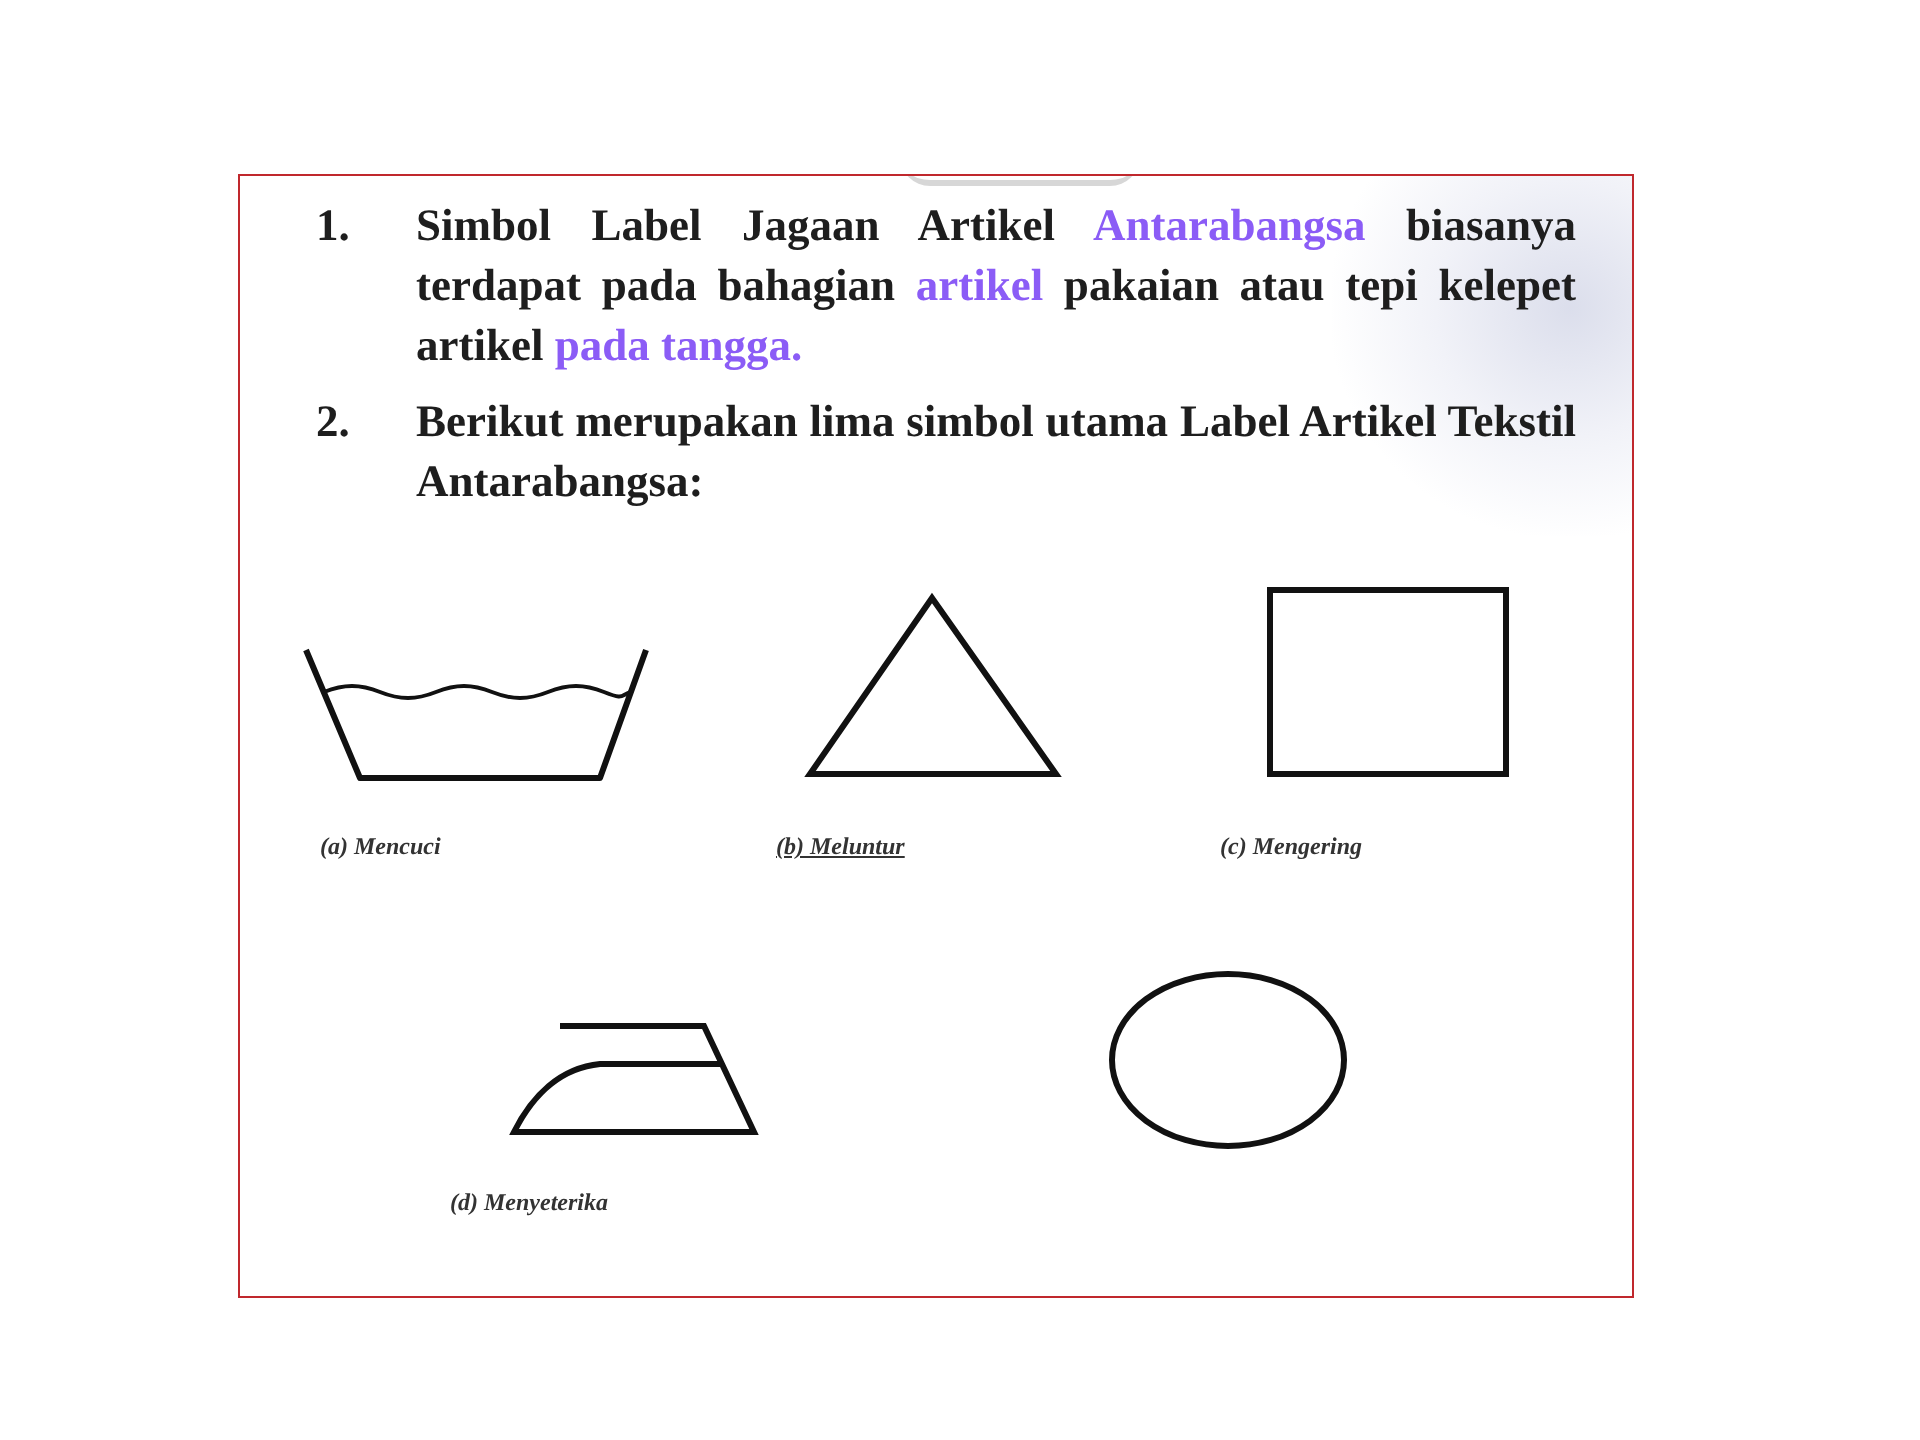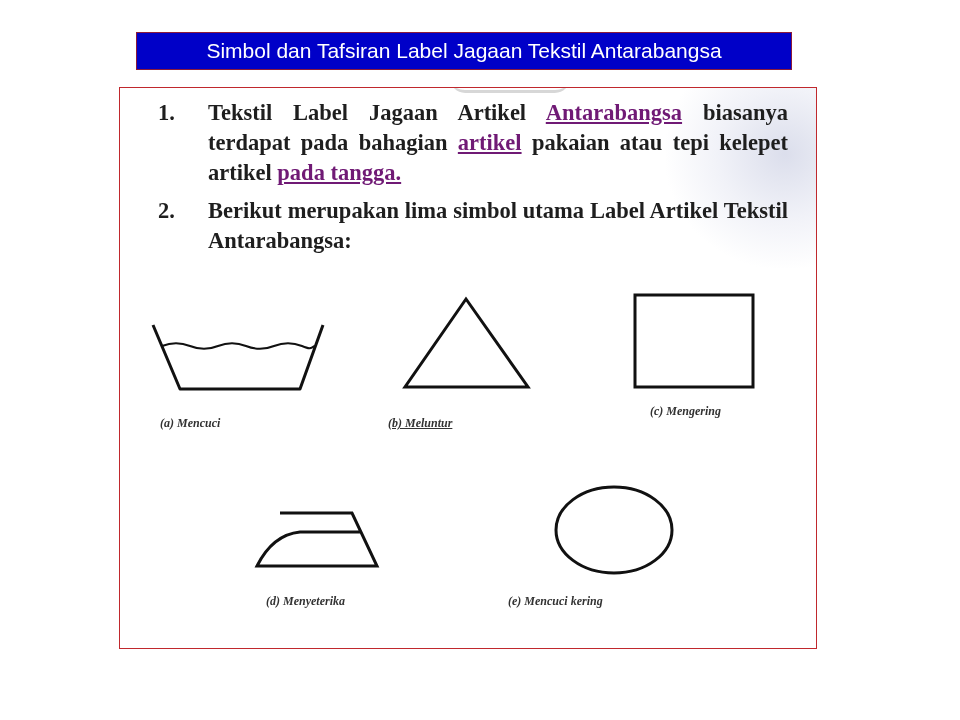--- a/index.html
+++ b/index.html
@@ -81,50 +81,47 @@
       position: absolute;
       left: 0;
       top: 0;
       font-weight: bold;
     }
     .item .txt {
       display: block;
       text-align: justify;
       font-weight: 600;
     }
-    .faded { color: #701a75; text-decoration: underline; }
+    .faded { color: #8b5cf6; }
     .symbols { position: absolute; left: 0; top: 0; width: 698px; height: 562px; }
     .sym { position: absolute; }
     .caption {
       position: absolute;
       font-family: "Liberation Serif", serif;
       font-style: italic;
       font-weight: bold;
       font-size: 12px;
       color: #333333;
       white-space: nowrap;
     }
   </style>
 </head>
 <body>
 
 <div class="slide">
 
-  <div class="title-box">
-    <span>Simbol dan Tafsiran Label Jagaan Tekstil Antarabangsa</span>
-  </div>
 
   <div class="content-frame">
     <div class="watermark"></div>
     <div class="topfrag"></div>
 
     <div class="list">
       <div class="item">
         <span class="num">1.</span>
-        <span class="txt"><span>Tekstil Label Jagaan Artikel </span><span class="faded">Antarabangsa</span><span> biasanya terdapat pada bahagian </span><span class="faded">artikel</span><span> pakaian atau tepi kelepet artikel </span><span class="faded">pada tangga.</span></span>
+        <span class="txt"><span>Simbol Label Jagaan Artikel </span><span class="faded">Antarabangsa</span><span> biasanya terdapat pada bahagian </span><span class="faded">artikel</span><span> pakaian atau tepi kelepet artikel </span><span class="faded">pada tangga.</span></span>
       </div>
       <div class="item">
         <span class="num">2.</span>
         <span class="txt">Berikut merupakan lima simbol utama Label Artikel Tekstil Antarabangsa:</span>
       </div>
     </div>
 
     <div class="symbols">
 
       <svg class="sym" style="left:30px; top:232px;" width="180" height="75" viewBox="0 0 180 75">
@@ -134,26 +131,25 @@
       <span class="caption" style="left:40px; top:328px;">(a) Mencuci</span>
 
       <svg class="sym" style="left:281px; top:207px;" width="132" height="96" viewBox="0 0 132 96">
         <polygon points="65,4 127,92 4,92" fill="none" stroke="#111" stroke-width="3" stroke-linejoin="miter"></polygon>
       </svg>
       <span class="caption" style="left:268px; top:328px;text-decoration:underline;">(b) Meluntur</span>
 
       <svg class="sym" style="left:512px; top:204px;" width="126" height="98" viewBox="0 0 126 98">
         <rect x="3" y="3" width="118" height="92" fill="none" stroke="#111" stroke-width="3"></rect>
       </svg>
-      <span class="caption" style="left:490px; top:316px;margin-left:40px;">(c) Mengering</span>
+      <span class="caption" style="left:490px; top:328px;">(c) Mengering</span>
 
       <svg class="sym" style="left:134px; top:420px;" width="126" height="64" viewBox="0 0 126 64">
         <path d="M26,5 L98,5 L123,58 L3,58 C12,40 26,26 46,24 L106,24" fill="none" stroke="#111" stroke-width="3" stroke-linejoin="miter"></path>
       </svg>
-      <span class="caption" style="left:105px; top:506px;margin-left:41px;">(d) Menyeterika</span>
+      <span class="caption" style="left:105px; top:506px;">(d) Menyeterika</span>
 
       <svg class="sym" style="left:432px; top:396px;" width="124" height="92" viewBox="0 0 124 92">
         <ellipse cx="62" cy="46" rx="58" ry="43" fill="none" stroke="#111" stroke-width="3"></ellipse>
       </svg>
-      <span class="caption" style="left:388px; top:506px;">(e) Mencuci kering</span>
     </div>
   </div>
 </div>
 
 </body></html>

